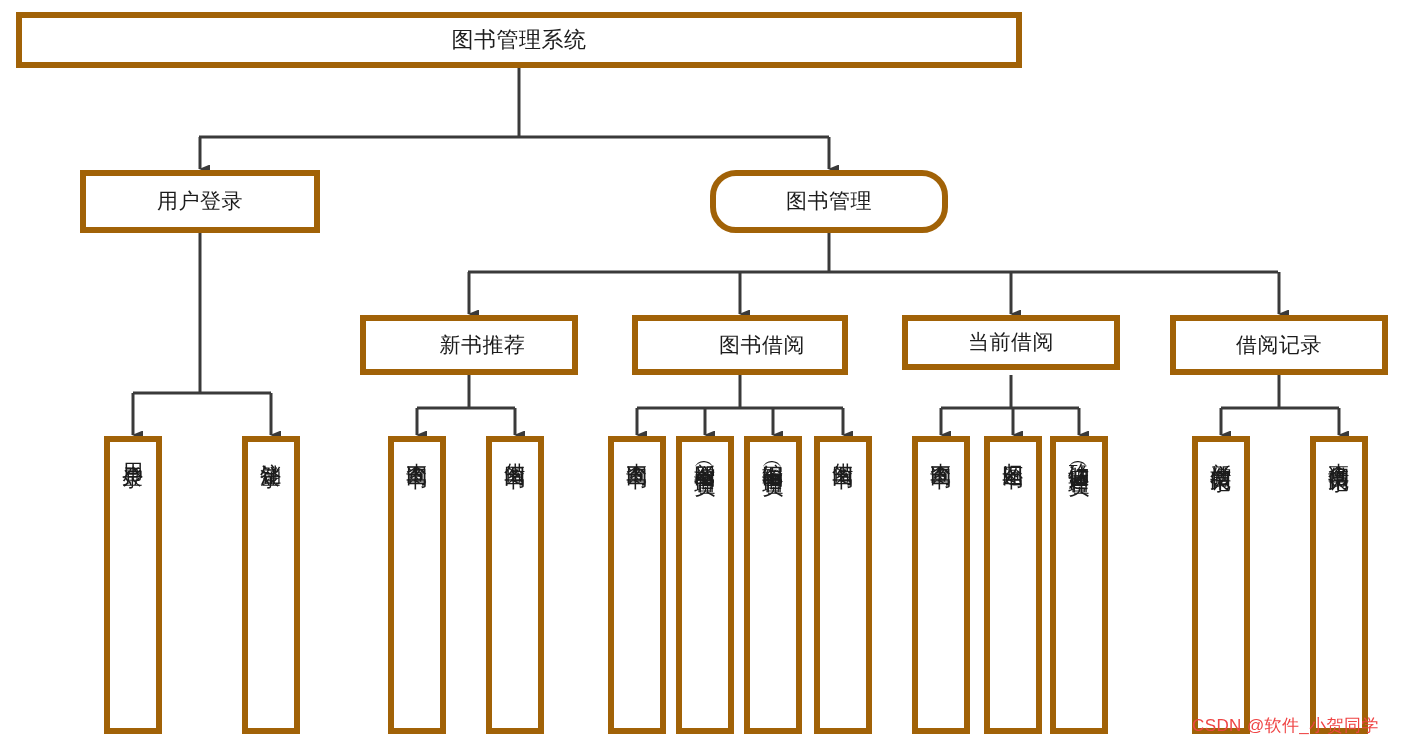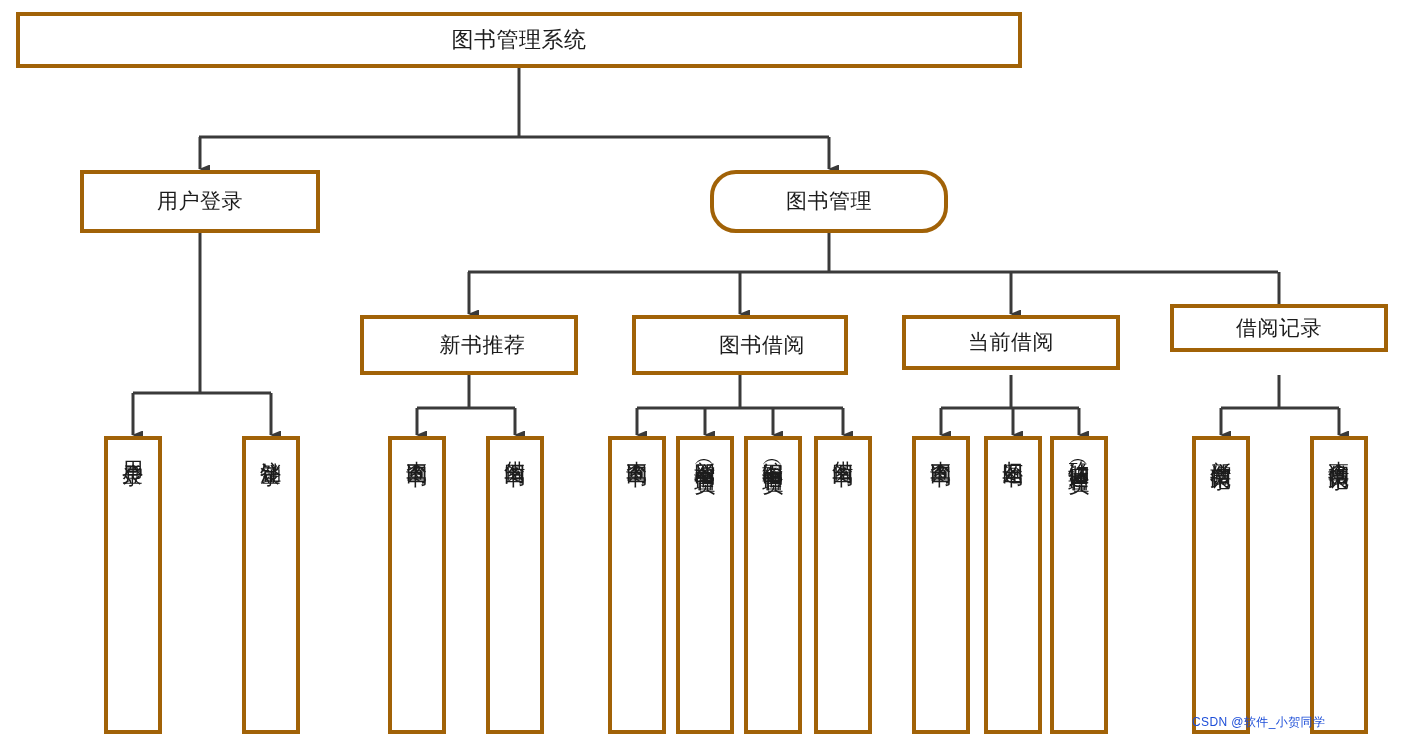--- a/index.html
+++ b/index.html
@@ -22,21 +22,21 @@
     left: 0;
     top: 0;
     width: 1405px;
     height: 747px;
     pointer-events: none;
   }
   .node {
     position: absolute;
     box-sizing: border-box;
     background: #ffffff;
-    border: 4px solid #a16207;
+    border: 6px solid #a16207;
     display: flex;
     align-items: center;
     justify-content: center;
     z-index: 2;
   }
   .node-label {
     color: #1c1c1c;
     font-size: 21px;
     line-height: 1.18;
     letter-spacing: 0.5px;
@@ -61,22 +61,22 @@
     padding-top: 4px;
     max-height: 100%;
   }
   .node.root .node-label {
     font-size: 22px;
   }
   .watermark {
     position: absolute;
     left: 1192px;
     top: 714px;
-    font-size: 12px;
-    color: #1d4ed8;
+    font-size: 17px;
+    color: #ef4444;
     white-space: nowrap;
     z-index: 5;
     letter-spacing: 0.4px;
   }
 </style>
 </head>
 <body>
 
 <div id="canvas">
 
@@ -135,21 +135,21 @@
       </div>
       <div class="node horizontal" style="left: 360px; top: 315px; width: 218px; height: 60px; padding-left: 27px;">
         <div class="node-label">新书推荐</div>
       </div>
       <div class="node horizontal" style="left: 632px; top: 315px; width: 216px; height: 60px; padding-left: 44px;">
         <div class="node-label">图书借阅</div>
       </div>
       <div class="node horizontal" style="left: 902px; top: 315px; width: 218px; height: 55px;">
         <div class="node-label">当前借阅</div>
       </div>
-      <div class="node horizontal" style="left: 1170px; top: 304px; width: 218px; height: 48px;">
+      <div class="node horizontal" style="left: 1170px; top: 315px; width: 218px; height: 60px;">
         <div class="node-label">借阅记录</div>
       </div>
       <div class="node vertical" style="left: 104px; top: 436px; width: 58px; height: 298px;">
         <div class="node-label">用户登录</div>
       </div>
       <div class="node vertical" style="left: 242px; top: 436px; width: 58px; height: 298px;">
         <div class="node-label">注销登录</div>
       </div>
       <div class="node vertical" style="left: 388px; top: 436px; width: 58px; height: 298px;">
         <div class="node-label">查询图书</div>

